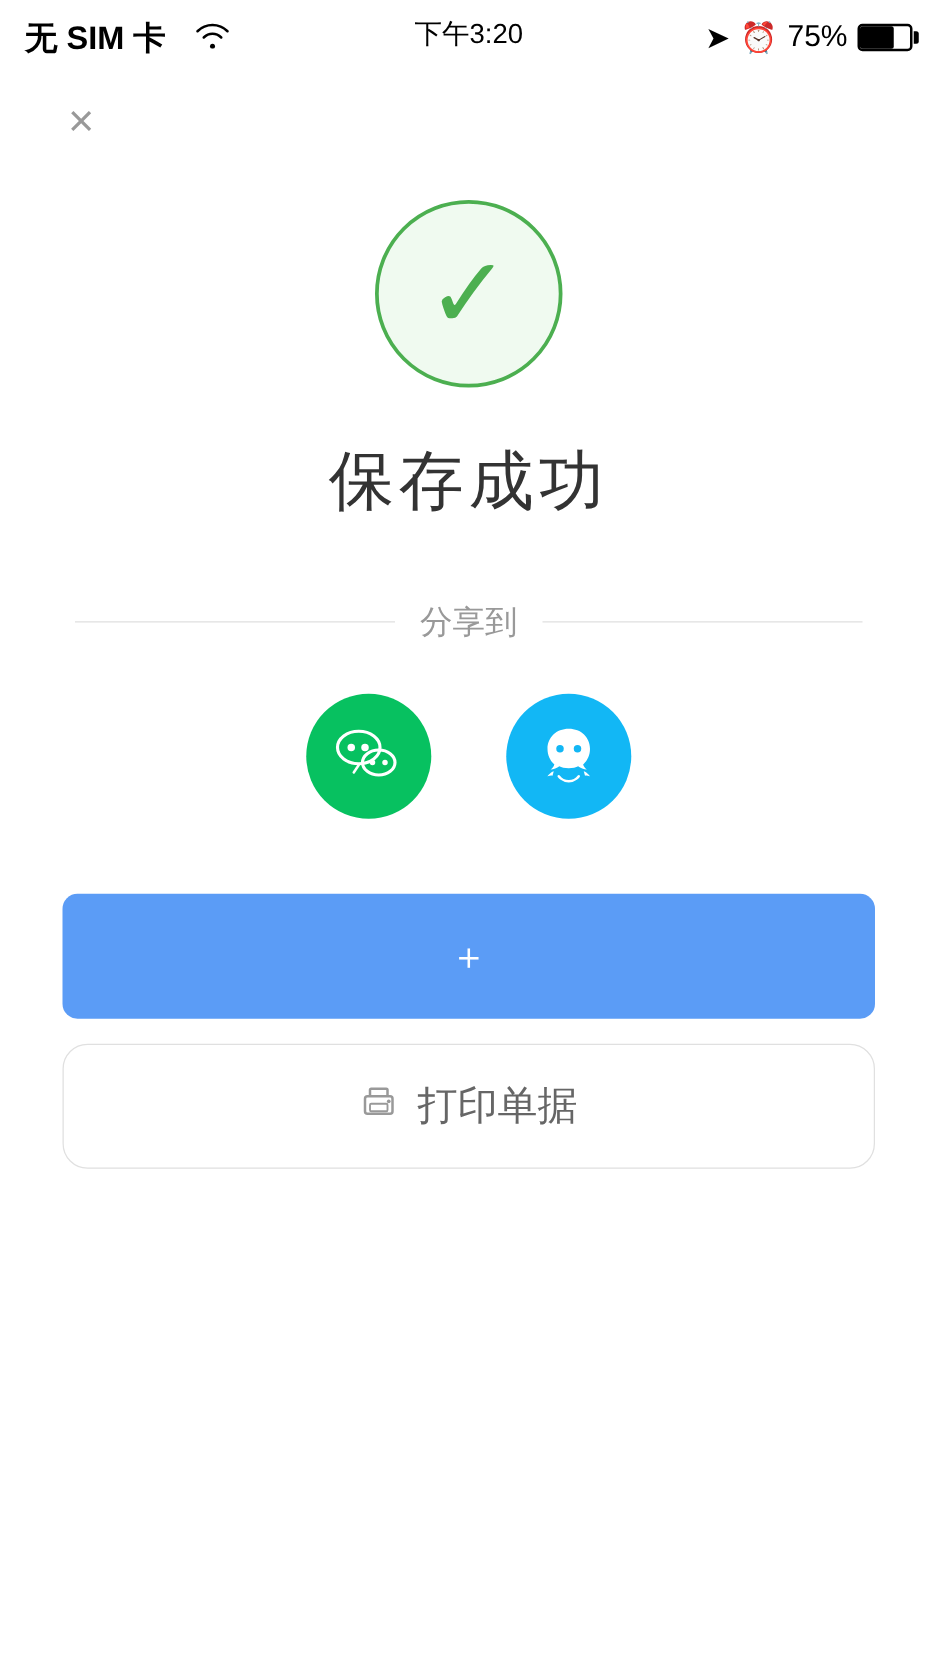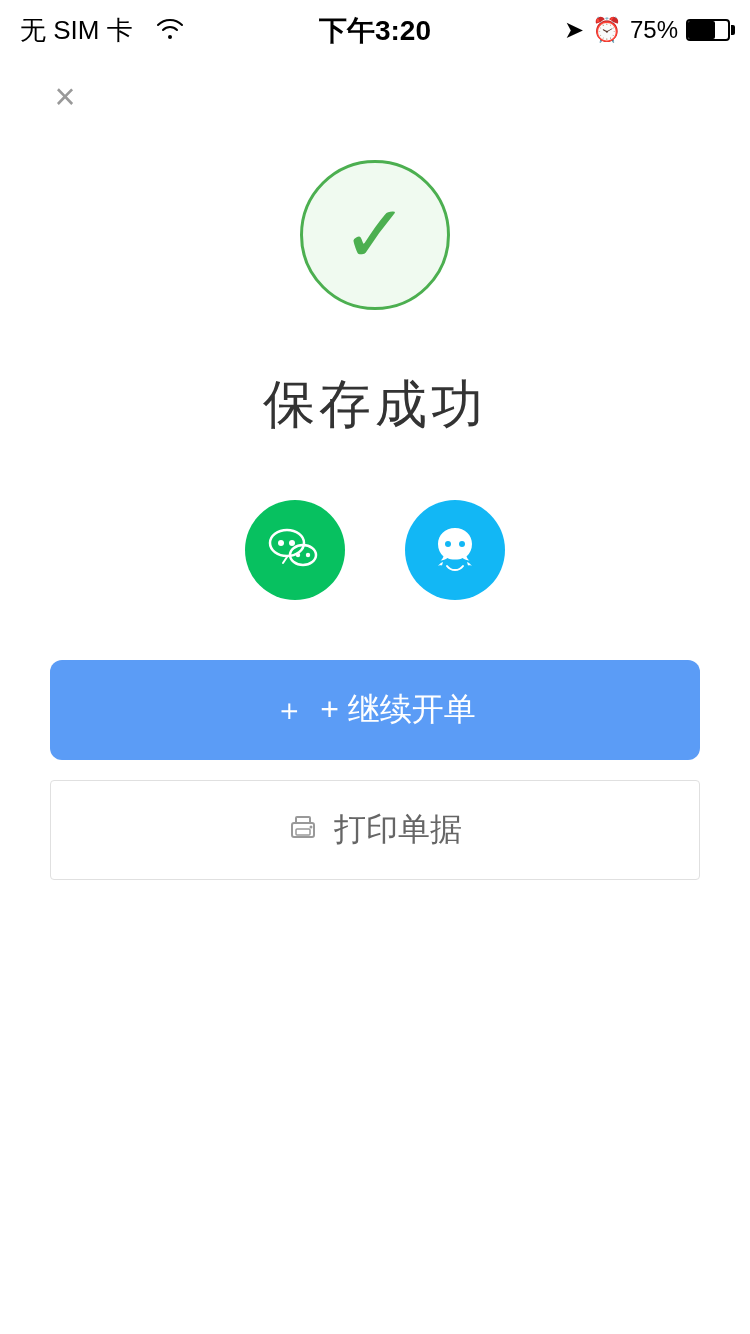--- a/index.html
+++ b/index.html
@@ -27,27 +27,27 @@
       justify-content: space-between;
       padding: 0 20px;
       background: #ffffff;
     }
 
     .status-left {
       display: flex;
       align-items: center;
       gap: 23px;
       font-size: 26px;
+      font-weight: 700;
+      color: #000;
+    }
+
+    .status-center {
+      font-size: 22px;
       font-weight: 400;
-      color: #000;
-    }
-
-    .status-center {
-      font-size: 28px;
-      font-weight: 700;
       color: #000;
       position: absolute;
       left: 50%;
       transform: translateX(-50%);
       top: 12px;
     }
 
     .status-right {
       display: flex;
       align-items: center;
@@ -131,21 +131,20 @@
       line-height: 1;
     }
 
     
     .success-title {
       font-size: 52px;
       font-weight: 500;
       color: #333;
       margin-bottom: 60px;
       letter-spacing: 4px;
-      margin-top: 20px;
     }
 
     
     .share-section {
       width: 100%;
       display: flex;
       flex-direction: column;
       align-items: center;
       margin-bottom: 60px;
     }
@@ -232,21 +231,21 @@
       gap: 16px;
       cursor: pointer;
       font-size: 32px;
       color: white;
       font-family: inherit;
     }
 
     .btn-secondary {
       width: 100%;
       height: 100px;
-      border-radius: 4px;
+      border-radius: 20px;
       background: #fff;
       border: 1px solid #e0e0e0;
       display: flex;
       align-items: center;
       justify-content: center;
       gap: 16px;
       cursor: pointer;
       font-size: 32px;
       color: #666;
       font-family: inherit;
@@ -292,20 +291,25 @@
 
 <div class="main-content">
 
   <div class="success-circle">
     <span class="checkmark">✓</span>
   </div>
 
   <div class="success-title">保存成功</div>
 
   <div class="share-section">
+    <div class="share-divider">
+      <div class="divider-line"></div>
+      <span class="share-label">分享到</span>
+      <div class="divider-line"></div>
+    </div>
 
     <div class="share-icons">
 
       <div class="wechat-icon">
         <svg class="wechat-svg" viewBox="0 0 60 60">
           <ellipse cx="22" cy="23" rx="17" ry="13" fill="none" stroke="white" stroke-width="2.5"></ellipse>
           <circle cx="16" cy="23" r="3" fill="white"></circle>
           <circle cx="27" cy="23" r="3" fill="white"></circle>
           <ellipse cx="38" cy="35" rx="13" ry="10" fill="none" stroke="white" stroke-width="2.5"></ellipse>
           <circle cx="33" cy="35" r="2.2" fill="white"></circle>
@@ -324,21 +328,20 @@
           <path d="M40 40c3 1 5 4 5 4s-2-1-4-0.5" fill="white"></path>
         </svg>
       </div>
     </div>
   </div>
 
   <div class="buttons-section">
 
     <button class="btn-primary">
       <span class="btn-icon">＋</span>
-      <span>+ 继续开单</span>
     </button>
 
     <button class="btn-secondary">
       <span class="btn-icon">
         <svg width="30" height="28" viewBox="0 0 30 28" fill="none">
           <rect x="4" y="10" width="22" height="14" rx="2" stroke="#999" stroke-width="2" fill="none"></rect>
           <path d="M8 10V5a1 1 0 0 1 1-1h12a1 1 0 0 1 1 1v5" stroke="#999" stroke-width="2" fill="none"></path>
           <rect x="8" y="16" width="14" height="6" rx="1" stroke="#999" stroke-width="1.5" fill="none"></rect>
           <circle cx="23" cy="14" r="1.5" fill="#999"></circle>
         </svg>

